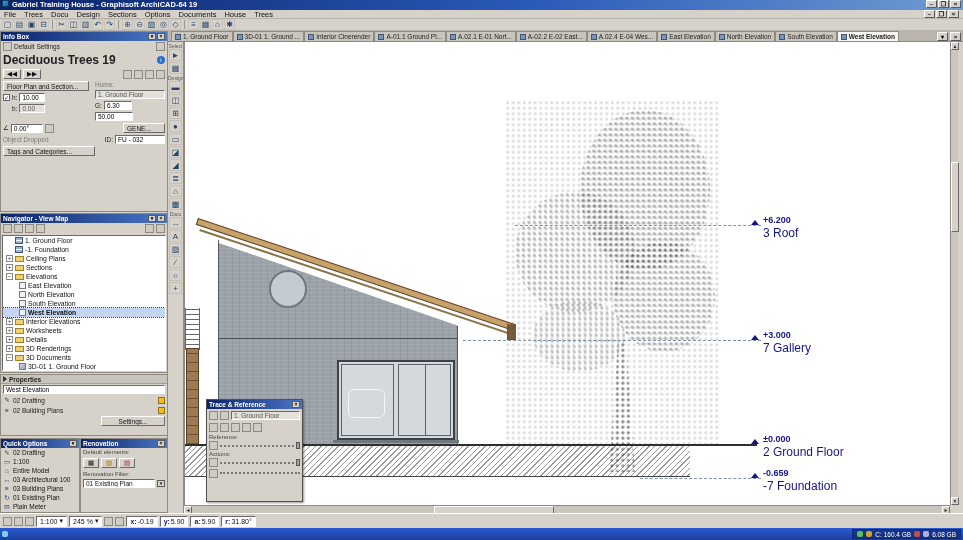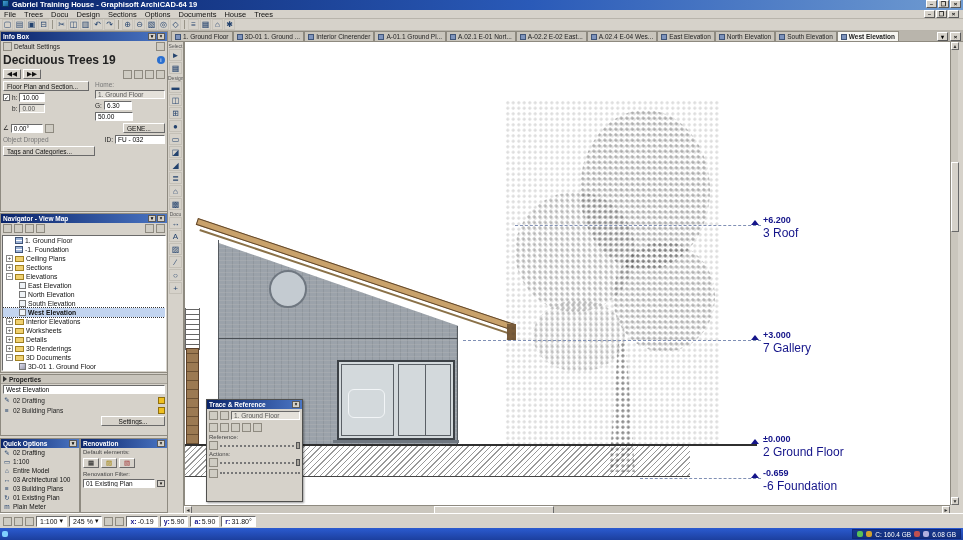--- a/index.html
+++ b/index.html
@@ -498,21 +498,21 @@
   <div class="lvl-val" style="left:578px;top:288px">+3.000</div>
   <div class="lvl-name" style="left:578px;top:299px">7 Gallery</div>
 
   <div class="lvl-mark" style="left:566px;top:397px"></div>
   <div class="lvl-val" style="left:578px;top:392px">±0.000</div>
   <div class="lvl-name" style="left:578px;top:403px">2 Ground Floor</div>
 
   <div class="lvl-line" style="left:455px;top:436px;width:121px"></div>
   <div class="lvl-mark" style="left:566px;top:431px"></div>
   <div class="lvl-val" style="left:578px;top:426px">-0.659</div>
-  <div class="lvl-name" style="left:578px;top:437px">-6 Foundation</div>
+  <div class="lvl-name" style="left:578px;top:437px">-7 Foundation</div>
 
   <div class="palette" style="left:21px;top:357px;width:97px;height:103px">
     <div class="ptitle">
       <span>Trace &amp; Reference</span>
       <span class="ptbtns">
           <span class="ptb">×</span>
         </span>
     </div>
     <div class="row" style="height:12px">
       <span class="sqic"></span>

